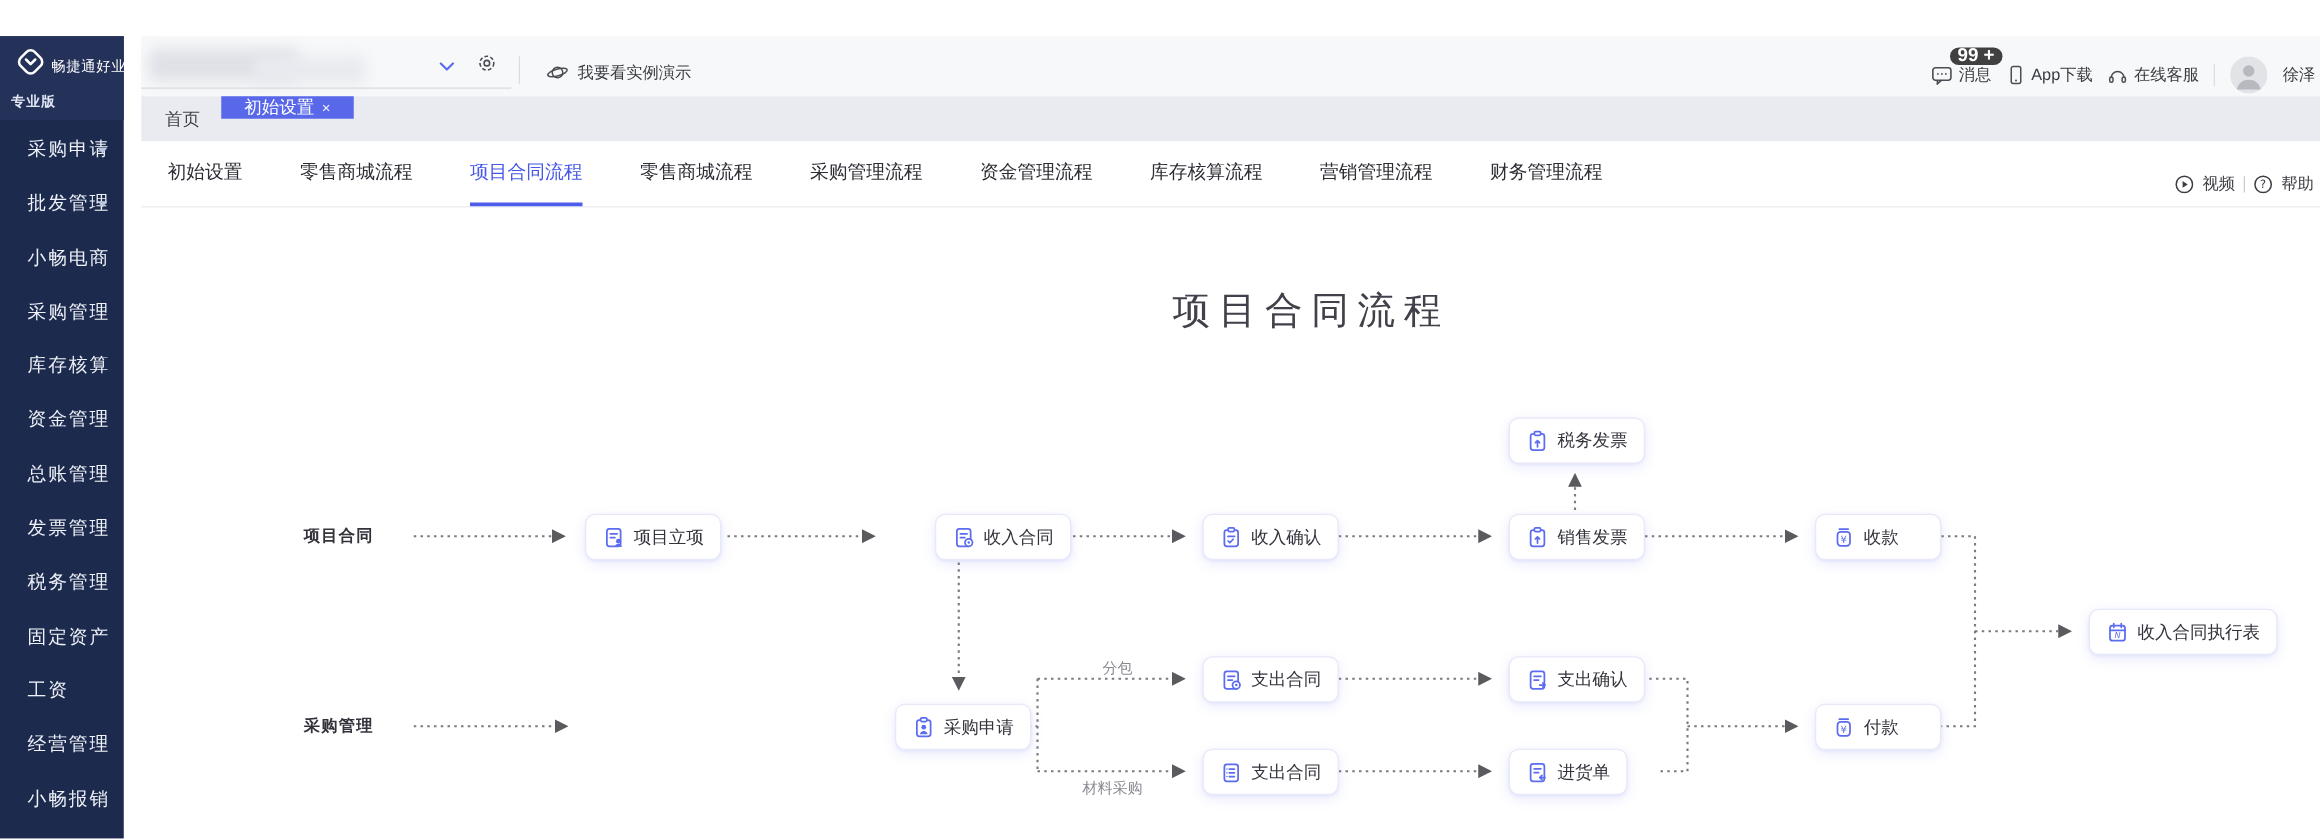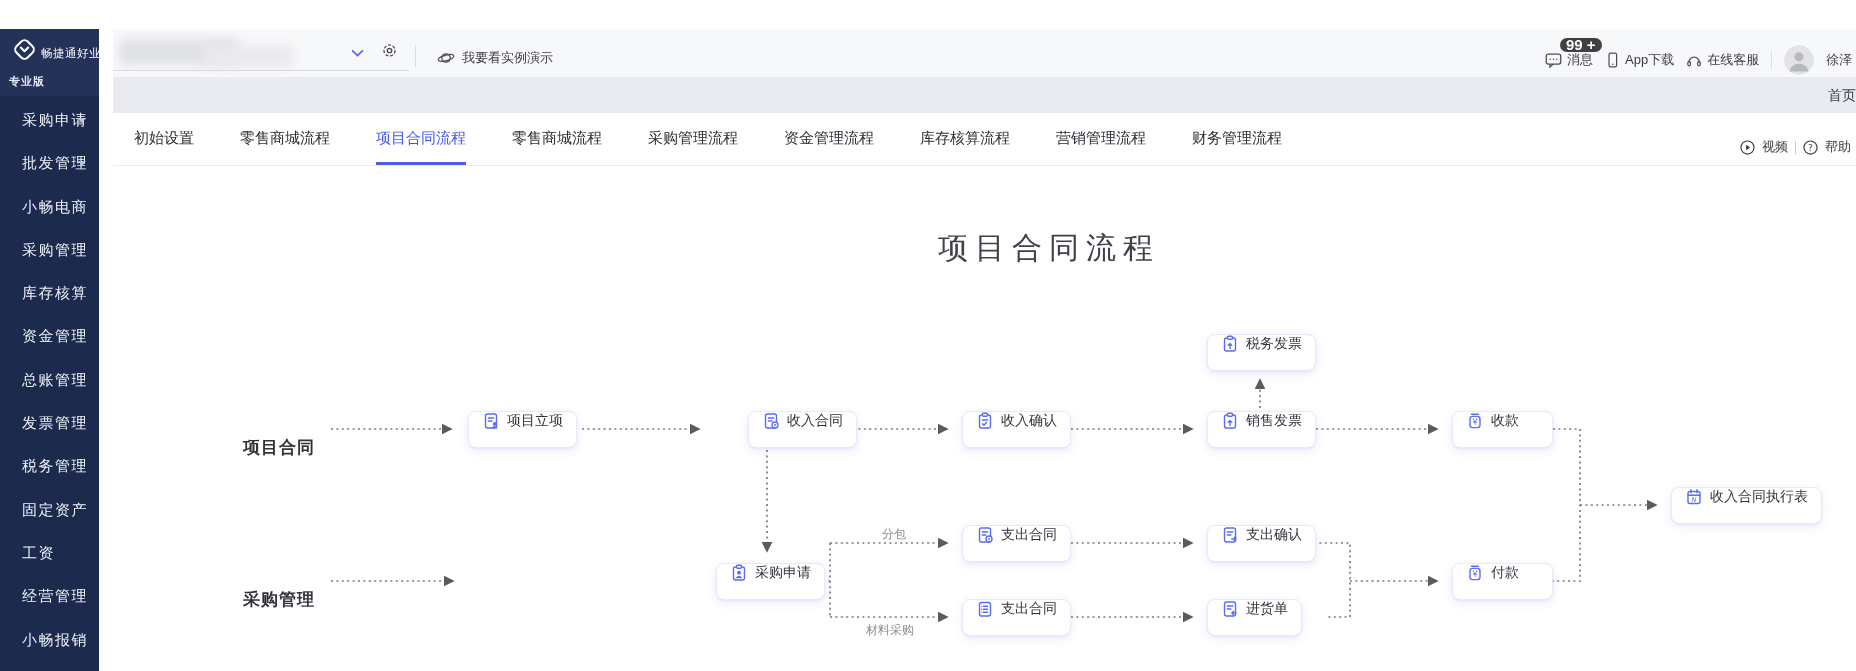--- a/index.html
+++ b/index.html
@@ -28,38 +28,38 @@
   .sidebar { position:absolute; left:0; top:29px; width:99px; bottom:0; background:#1c2a4d; }
   .sb-logo { height:67px; background:#243158; position:relative; }
   .sb-logo svg { position:absolute; left:11px; top:7px; }
   .sb-brand { position:absolute; left:41px; top:17px; font-size:11.5px; color:#ffffff; white-space:nowrap; letter-spacing:0.5px; }
   .sb-edition { position:absolute; left:9px; top:45px; font-size:11px; color:#e3e8f5; font-weight:bold; letter-spacing:1px; }
   .sb-menu { padding-top:2px; }
   .sb-item { position:relative; height:43.3px; line-height:43.3px; padding-left:22px; font-size:15px; font-weight:500; color:#eef1f8; letter-spacing:1.5px; cursor:pointer; }
   .sb-caret { position:absolute; right:13px; top:50%; margin-top:-2px; width:0; height:0; border-left:4.5px solid transparent; border-right:4.5px solid transparent; border-top:5px solid #bcc4de; }
 
   
-  .tabrow { position:absolute; left:113px; top:77px; right:0; height:36px; background:#e9ebf1; display:flex; align-items:flex-end;flex-direction:column; }
+  .tabrow { position:absolute; left:113px; top:77px; right:0; height:36px; background:#e9ebf1; display:flex; align-items:flex-start; }
   .tab-home { margin-left:19px; line-height:36px; font-size:14px; color:#40424a; cursor:pointer; }
   .tab-active { margin-left:17px; width:106px; background:#5868e8; color:#ffffff; font-size:14px; display:flex; align-items:center; justify-content:center; gap:6px; cursor:pointer; }
   .tab-close { font-size:12px; color:rgba(255,255,255,.92); cursor:pointer; }
 
   
   .navbar { position:absolute; left:113px; top:113px; right:0; height:53px; background:#ffffff; border-bottom:1px solid #ebebf0; display:flex; align-items:stretch; padding-left:21px; }
   .nav-item { line-height:50px; font-size:15px; color:#2c2c34; margin-right:46px; cursor:pointer; white-space:nowrap; border-bottom:3px solid transparent; }
   .nav-item.active { color:#4457e8; border-bottom-color:#4c5de9; }
   .nav-right { position:absolute; right:5px; top:0; height:68px; display:flex; align-items:center; gap:7px; font-size:13px; color:#3b3b42; }
   .nav-right .v-divider { height:13px; background:#c9c9cf; }
   .nav-right span { cursor:pointer; }
 
   
   .flow-title { position:absolute; left:938px; top:228px; font-size:30px; letter-spacing:7px; color:#40414a; white-space:nowrap; }
-  .lane-label { position:absolute; font-size:17px; font-weight:600; color:#33333b; letter-spacing:1px; white-space:nowrap;margin-top:16px; }
+  .lane-label { position:absolute; font-size:13px; font-weight:600; color:#33333b; letter-spacing:1px; white-space:nowrap; }
   .branch-label { position:absolute; font-size:12px; color:#8a8a92; white-space:nowrap; }
-  .node { position:absolute; height:37px; display:flex; align-items:flex-start; gap:7px; padding:0 13px; background:#fff;
+  .node { position:absolute; height:37px; display:flex; align-items:center; gap:7px; padding:0 13px; background:#fff;
           border:1px solid #e7e9f8; border-radius:8px; font-size:14px; color:#33333d; white-space:nowrap; cursor:pointer;
           box-shadow:0 3px 10px rgba(100,110,240,.14), 0 1px 2px rgba(100,110,240,.08); }
   .node svg { flex:0 0 auto; }
   #connectors { position:absolute; left:0; top:0; pointer-events:none; }
 </style>
 </head>
 <body>
 
 <div id="page">
 

